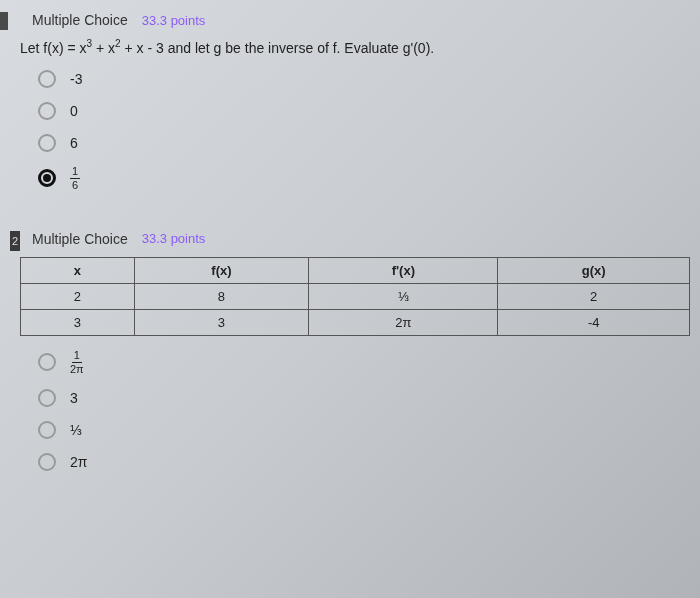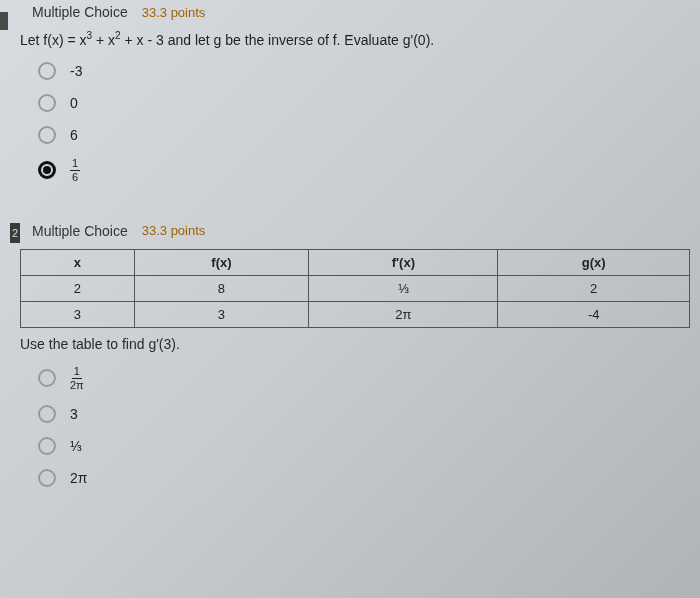--- a/index.html
+++ b/index.html
@@ -5,37 +5,37 @@
   * { box-sizing: border-box; margin: 0; padding: 0; }
   body {
     width: 700px;
     height: 598px;
     background: linear-gradient(135deg, #d8dce0 0%, #c8ccd0 50%, #b0b4b8 100%);
     font-family: Arial, sans-serif;
     color: #2a2a2a;
     overflow: hidden;
     position: relative;
   }
-  .page { padding: 4px 10px 0 10px; }
+  .page { padding: 12px 10px 0 10px; }
   .qblock { margin-bottom: 28px; }
   .qheader {
     display: flex;
     align-items: center;
     gap: 14px;
     margin-bottom: 10px;
   }
   .left-marker {
     width: 8px;
     height: 18px;
     background: #4a4a4a;
     position: absolute;
     left: 0;
   }
   .qtitle { font-size: 14px; color: #333; margin-left: 22px; }
-  .qpoints { font-size: 13px; color: #a16207; }
+  .qpoints { font-size: 13px; color: #8b5cf6; }
   .qtext { font-size: 14px; margin: 0 0 10px 10px; color: #222; }
   sup { font-size: 10px; vertical-align: super; }
   .options { margin-left: 28px; }
   .option {
     display: flex;
     align-items: center;
     gap: 14px;
     margin: 14px 0;
     font-size: 14px;
     color: #222;
@@ -152,21 +152,20 @@
         <td>2</td>
       </tr>
       <tr>
         <td>3</td>
         <td>3</td>
         <td>2π</td>
         <td>-4</td>
       </tr>
     </tbody>
       </table>
-    <div class="usetable">Use the table to find g'(3).</div>
     <div class="options">
       <div class="option">
         <span class="radio"></span>
         <span class="frac">
           <span class="num">1</span>
           <span class="den">2π</span>
         </span>
       </div>
       <div class="option">
         <span class="radio"></span>

